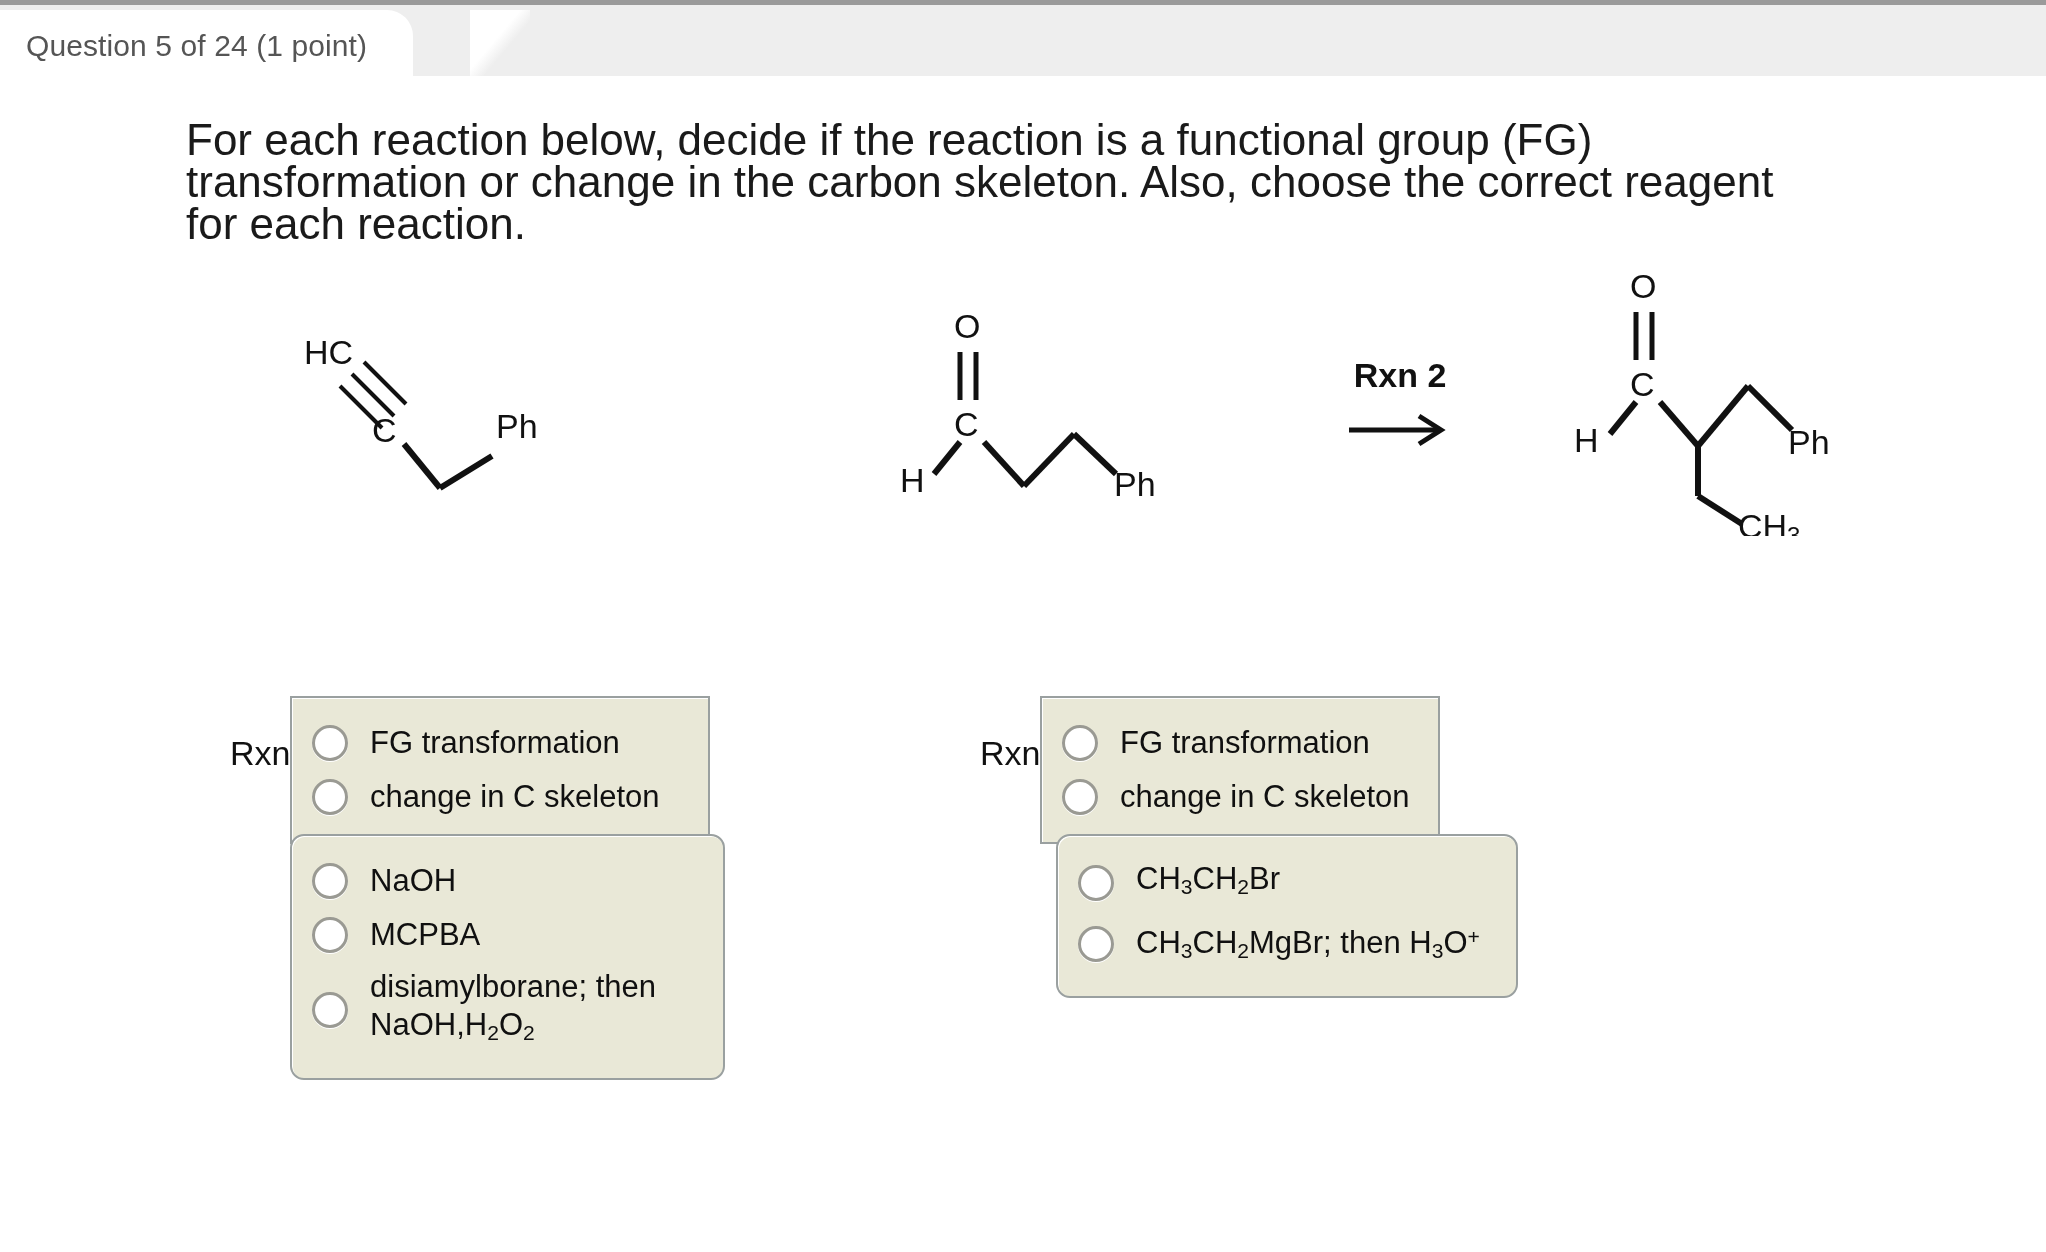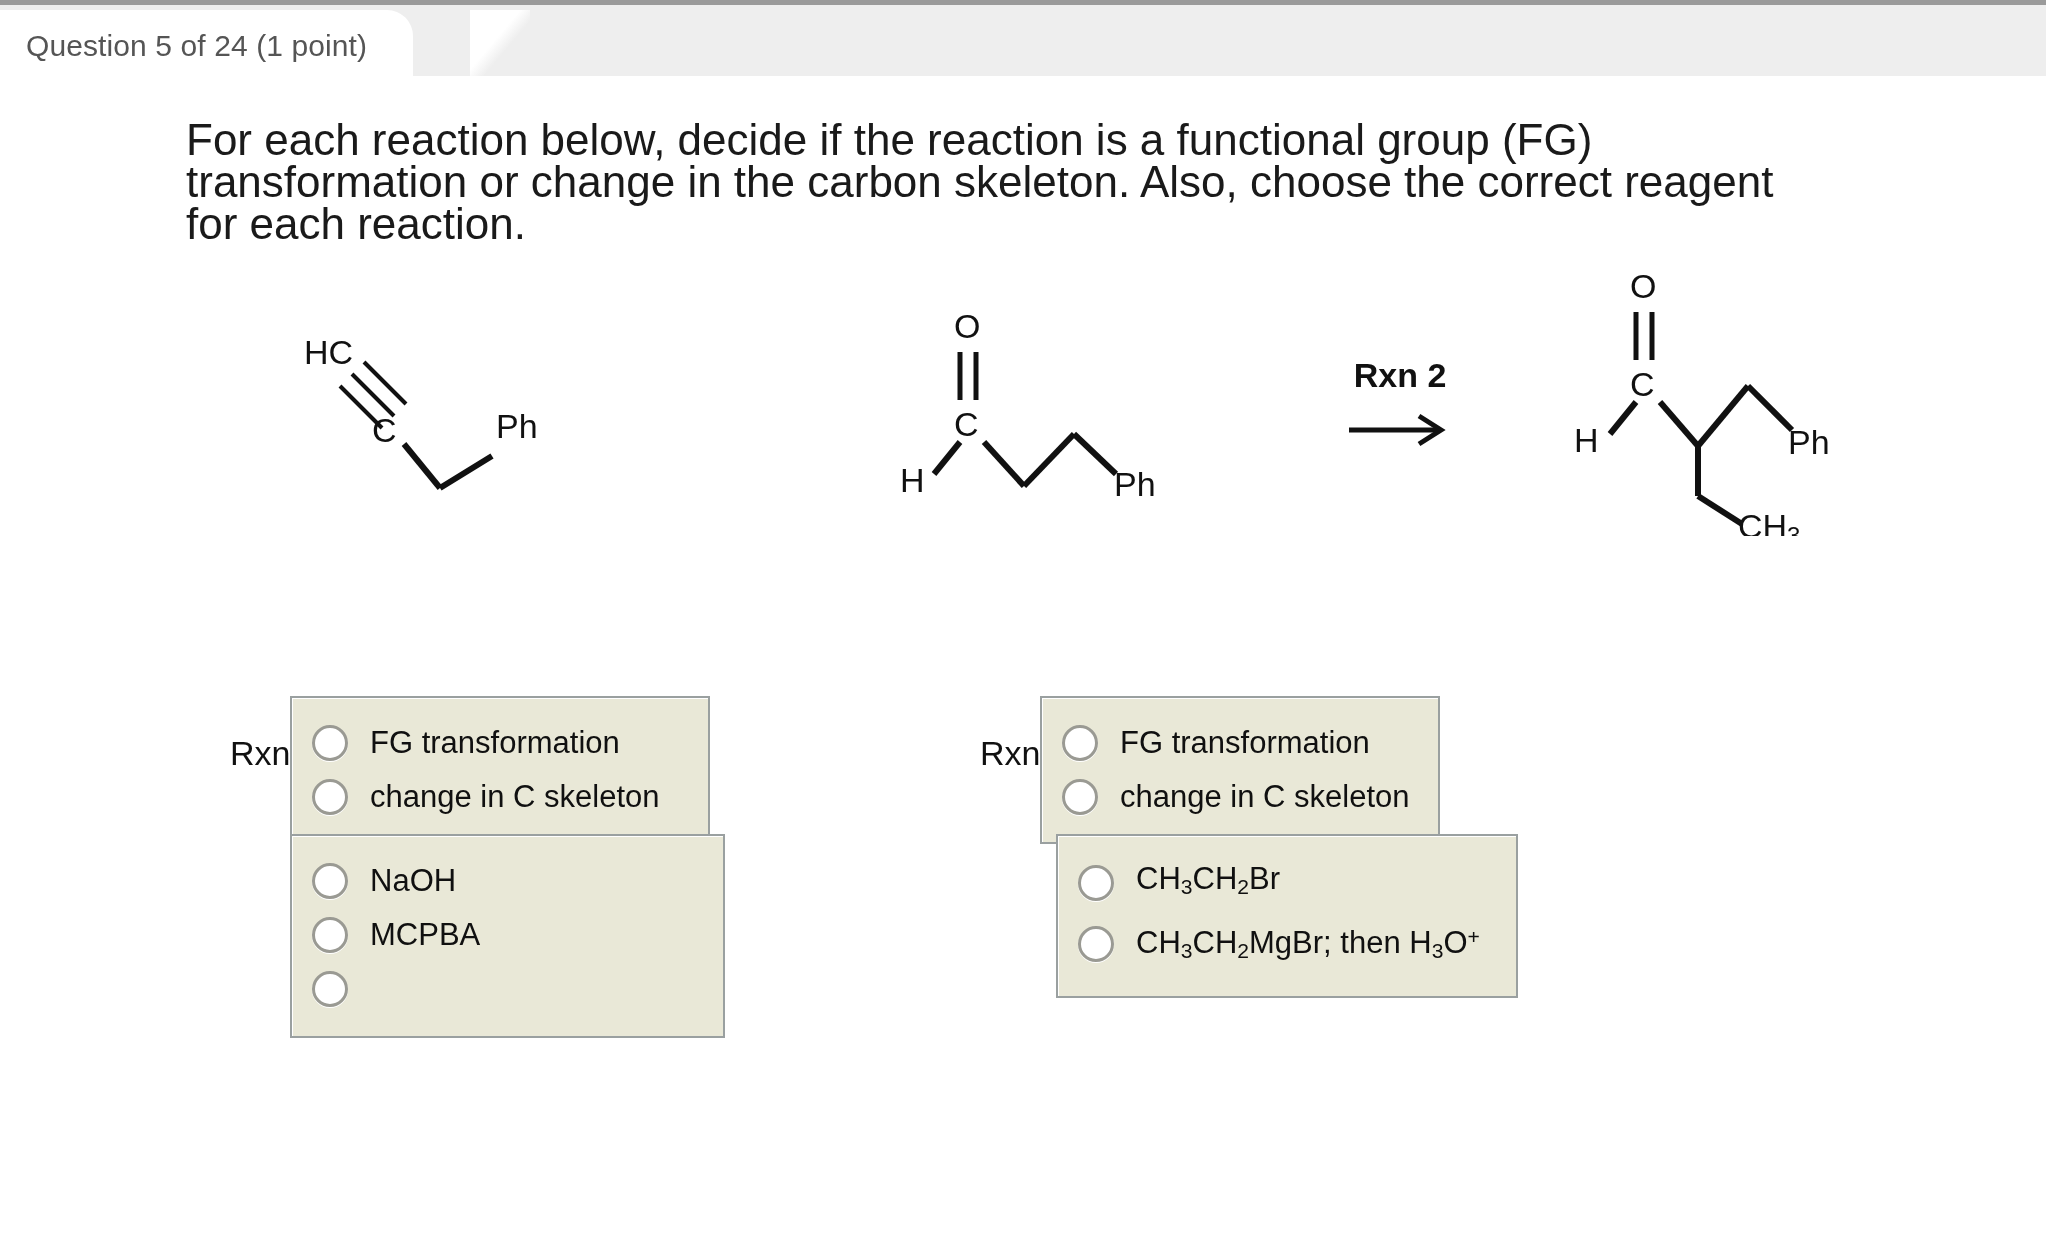--- a/index.html
+++ b/index.html
@@ -131,20 +131,21 @@
   }
   .rxn-col.right .box-type {
     left: 0px;
     width: 400px;
   }
   .box-reagent {
     left: 110px;
     top: 138px;
     width: 435px;
     padding: 18px 0 20px 0;
+    border-radius: 14px;
   }
   .rxn-col.right .box-reagent {
     left: 16px;
     top: 138px;
     width: 462px;
   }
 
   .option {
     display: flex;
     align-items: center;
@@ -281,20 +282,21 @@
         <div class="option">
           <span class="radio"></span>
           <span class="opt-label">NaOH</span>
         </div>
         <div class="option">
           <span class="radio"></span>
           <span class="opt-label">MCPBA</span>
         </div>
         <div class="option two-line">
           <span class="radio"></span>
+          <span class="opt-label wrap">disiamylborane; then <br>NaOH,H<sub>2</sub>O<sub>2</sub></span>
         </div>
       </div>
     </div>
 
     <div class="rxn-col right">
       <div class="col-label">Rxn 2:</div>
 
       <div class="optbox box-type">
         <div class="option">
           <span class="radio"></span>

